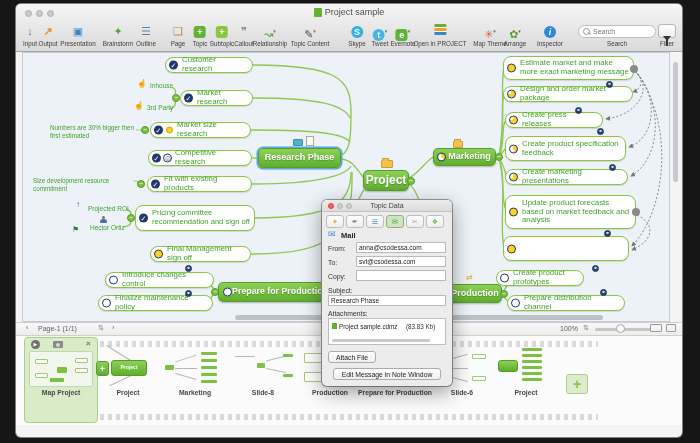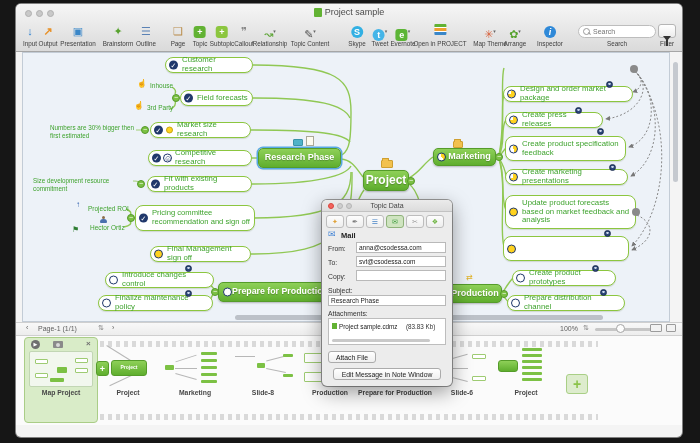--- a/index.html
+++ b/index.html
@@ -179,21 +179,21 @@
       <path d="M637,215 C656,224 654,240 632,250"></path>
     </g>
   </svg>
 
   <div class="topic layer2" style="left:165px;top:57px;width:88px;height:16px">
       <span class="ticon chk">✓</span>
       <span>Customer research</span>
     </div>
   <div class="topic layer2" style="left:180px;top:90px;width:73px;height:16px">
       <span class="ticon chk">✓</span>
-      <span>Field forecasts</span>
+      <span>Market research</span>
     </div>
   <span class="navyglyph layer2" style="left:137px;top:79px">☝</span>
   <span class="flt layer2" style="left:150px;top:82px">Inhouse</span>
   <span class="navyglyph layer2" style="left:134px;top:101px">☝</span>
   <span class="flt layer2" style="left:147px;top:104px">3rd Party</span>
   <span class="minus layer2" style="left:172px;top:94px">−</span>
   <div class="topic layer2 pl2" style="left:150px;top:122px;width:101px;height:16px">
       <span class="ticon chk">✓</span>
       <span class="bulb"></span>
       <span>Market size research</span>
@@ -256,20 +256,24 @@
       <span class="ticon wht" style="left:4px"></span>
       <span>Prepare for Production</span>
     </div>
   <span class="minus layer2" style="left:211px;top:288px">−</span>
   <div class="main-topic layer2" style="left:448px;top:284px;width:54px;height:19px">
       <span>Production</span>
     </div>
   <span class="navyglyph layer2" style="left:466px;top:273px;color:#e0b123">⇄</span>
   <span class="minus layer2" style="left:500px;top:290px">−</span>
 
+  <div class="topic layer2" style="left:503px;top:56px;width:131px;height:24px">
+      <span class="ticon yel"></span>
+      <span>Estimate market and make more exact marketing message</span>
+    </div>
   <span class="gdot layer2" style="left:630px;top:65px"></span>
   <div class="topic layer2" style="left:503px;top:86px;width:130px;height:16px">
       <span class="ticon p75"></span>
       <span>Design and order market package</span>
     </div>
   <span class="mini layer2" style="left:606px;top:81px"></span>
   <div class="topic layer2" style="left:505px;top:112px;width:98px;height:16px">
       <span class="ticon p75"></span>
       <span>Create press releases</span>
     </div>
@@ -286,21 +290,21 @@
   <span class="mini layer2" style="left:609px;top:164px"></span>
   <div class="topic layer2" style="left:505px;top:195px;width:131px;height:34px">
       <span class="ticon yel"></span>
       <span>Update product forecasts based on market feedback and analysis</span>
     </div>
   <span class="gdot layer2" style="left:632px;top:208px"></span>
   <div class="topic layer2" style="left:503px;top:236px;width:126px;height:25px">
       <span class="ticon yel"></span>
     </div>
   <span class="mini layer2" style="left:604px;top:230px"></span>
-  <div class="topic layer2" style="left:512px;top:270px;width:104px;height:16px">
+  <div class="topic layer2" style="left:496px;top:270px;width:88px;height:16px">
       <span class="ticon wht"></span>
       <span>Create product prototypes</span>
     </div>
   <span class="mini layer2" style="left:592px;top:265px"></span>
   <div class="topic layer2" style="left:507px;top:295px;width:118px;height:16px">
       <span class="ticon wht"></span>
       <span>Prepare distribution channel</span>
     </div>
   <span class="mini layer2" style="left:600px;top:289px"></span>
 

